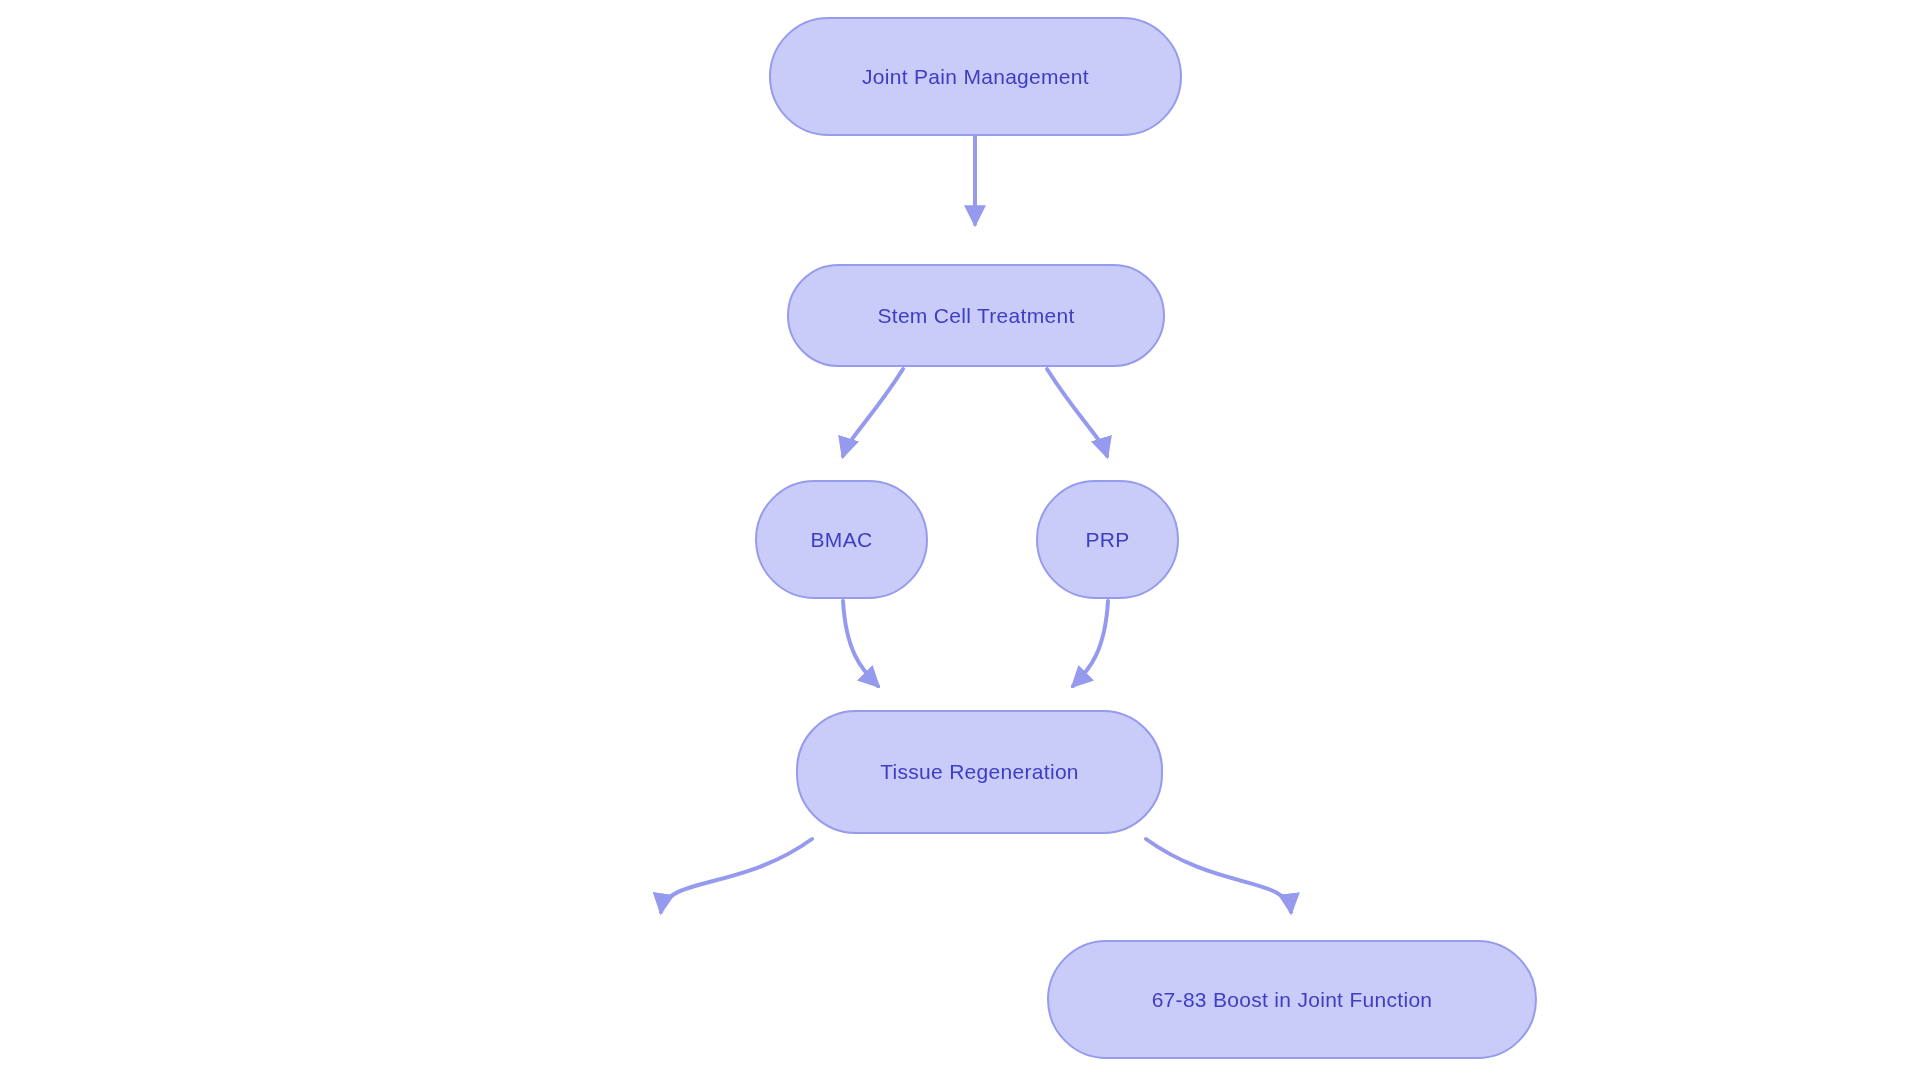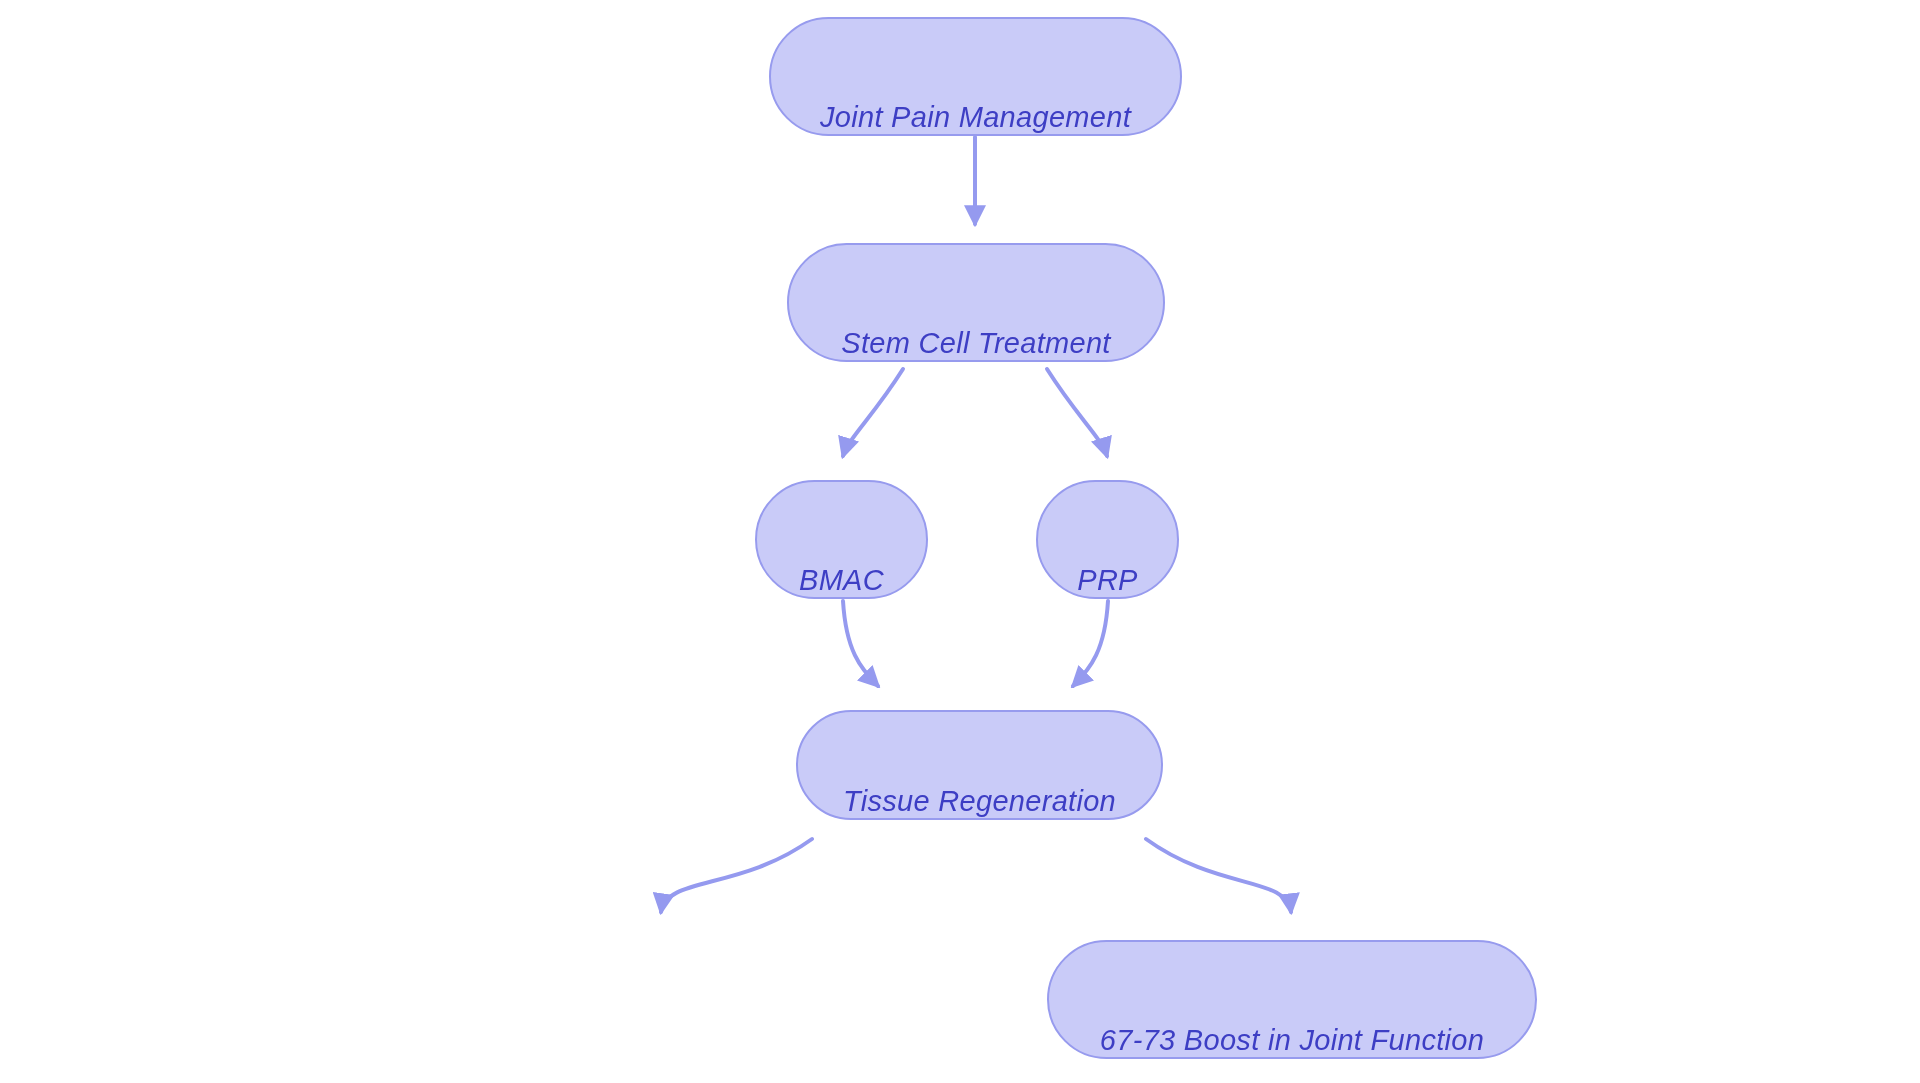--- a/index.html
+++ b/index.html
@@ -25,32 +25,31 @@
   }
   .edge {
     fill: none;
     stroke: var(--arrow, #959aef);
     stroke-width: 4;
     stroke-linecap: round;
   }
   .node {
     position: absolute;
     display: flex;
-    align-items: flex-end;
+    align-items: center;
     justify-content: center;
     box-sizing: border-box;
     background: var(--node-fill, #c9cbf8);
     border: 2px solid var(--node-border, #979bee);
     border-radius: 60px;
     color: var(--text, #3d3ec4);
-    font-size: 29px;
+    font-size: 21px;
     letter-spacing: 0.3px;
     white-space: nowrap;
     text-align: center;
-    font-style: italic;
   }
 </style>
 </head>
 <body>
 
 <div class="stage" style="--bg: #ffffff; --node-fill: #c9cbf8; --node-border: #979bee; --text: #3d3ec4; --arrow: #959aef;">
   <svg class="edge-layer" width="1920" height="1083" viewBox="0 0 1920 1083" xmlns="http://www.w3.org/2000/svg">
     <defs>
       <marker id="arrowhead" viewBox="0 0 10 10" refX="8.5" refY="5" markerWidth="5.5" markerHeight="5.5" orient="auto-start-reverse" markerUnits="strokeWidth">
         <path d="M 0 0 L 10 5 L 0 10 z" fill="#959aef"></path>
@@ -63,28 +62,28 @@
         <path class="edge" d="M 843,601 C 846,650 860,668 878,686" marker-end="url(#arrowhead)"></path>
         <path class="edge" d="M 1108,601 C 1105,650 1091,668 1073,686" marker-end="url(#arrowhead)"></path>
         <path class="edge" d="M 812,839 C 740,891 666,876 661,912" marker-end="url(#arrowhead)"></path>
         <path class="edge" d="M 1146,839 C 1218,891 1287,876 1291,912" marker-end="url(#arrowhead)"></path>
       </g>
   </svg>
 
 <div class="node" style="left: 769px; top: 17px; width: 413px; height: 119px;">
       <span>Joint Pain Management</span>
     </div>
-    <div class="node" style="left: 787px; top: 243px; width: 378px; height: 119px;">
+    <div class="node" style="left: 787px; top: 264px; width: 378px; height: 103px;">
       <span>Stem Cell Treatment</span>
     </div>
     <div class="node" style="left: 1036px; top: 480px; width: 143px; height: 119px;">
       <span>PRP</span>
     </div>
     <div class="node" style="left: 755px; top: 480px; width: 173px; height: 119px;">
       <span>BMAC</span>
     </div>
-    <div class="node" style="left: 796px; top: 710px; width: 367px; height: 110px;">
+    <div class="node" style="left: 796px; top: 710px; width: 367px; height: 124px;">
       <span>Tissue Regeneration</span>
     </div>
     <div class="node" style="left: 1047px; top: 940px; width: 490px; height: 119px;">
-      <span>67-73 Boost in Joint Function</span>
+      <span>67-83 Boost in Joint Function</span>
     </div>
   </div>
 
 </body></html>

